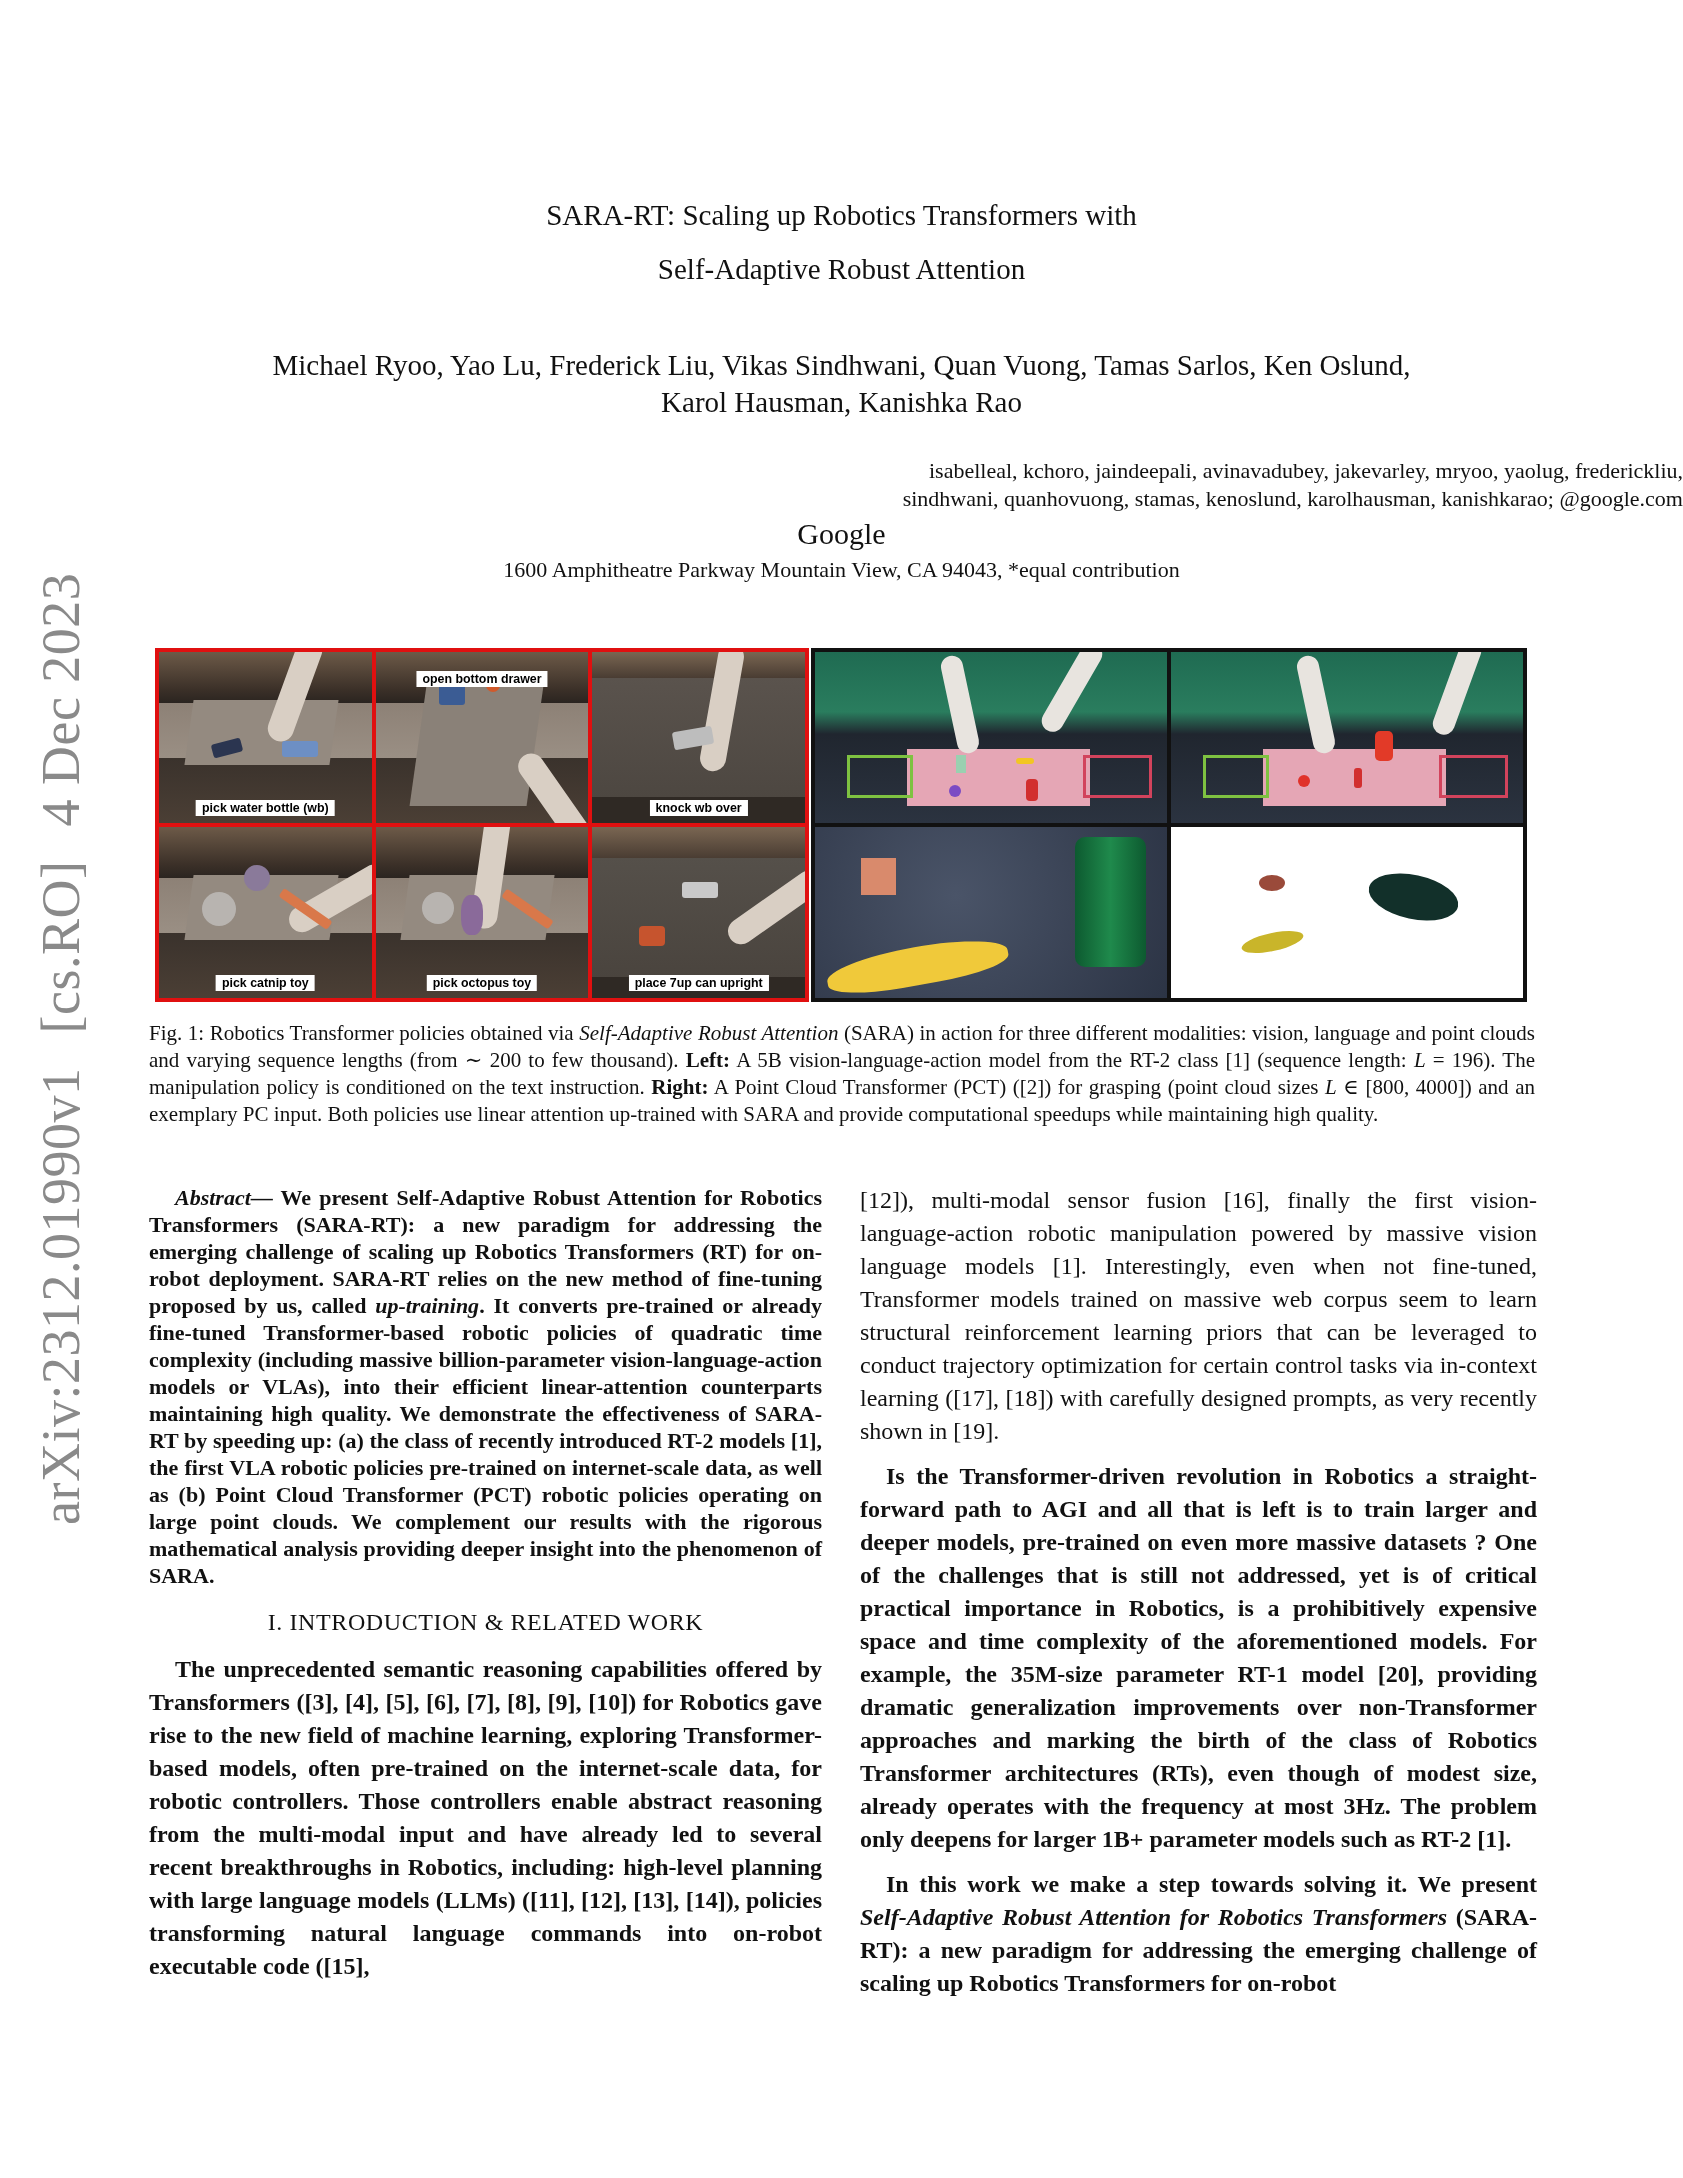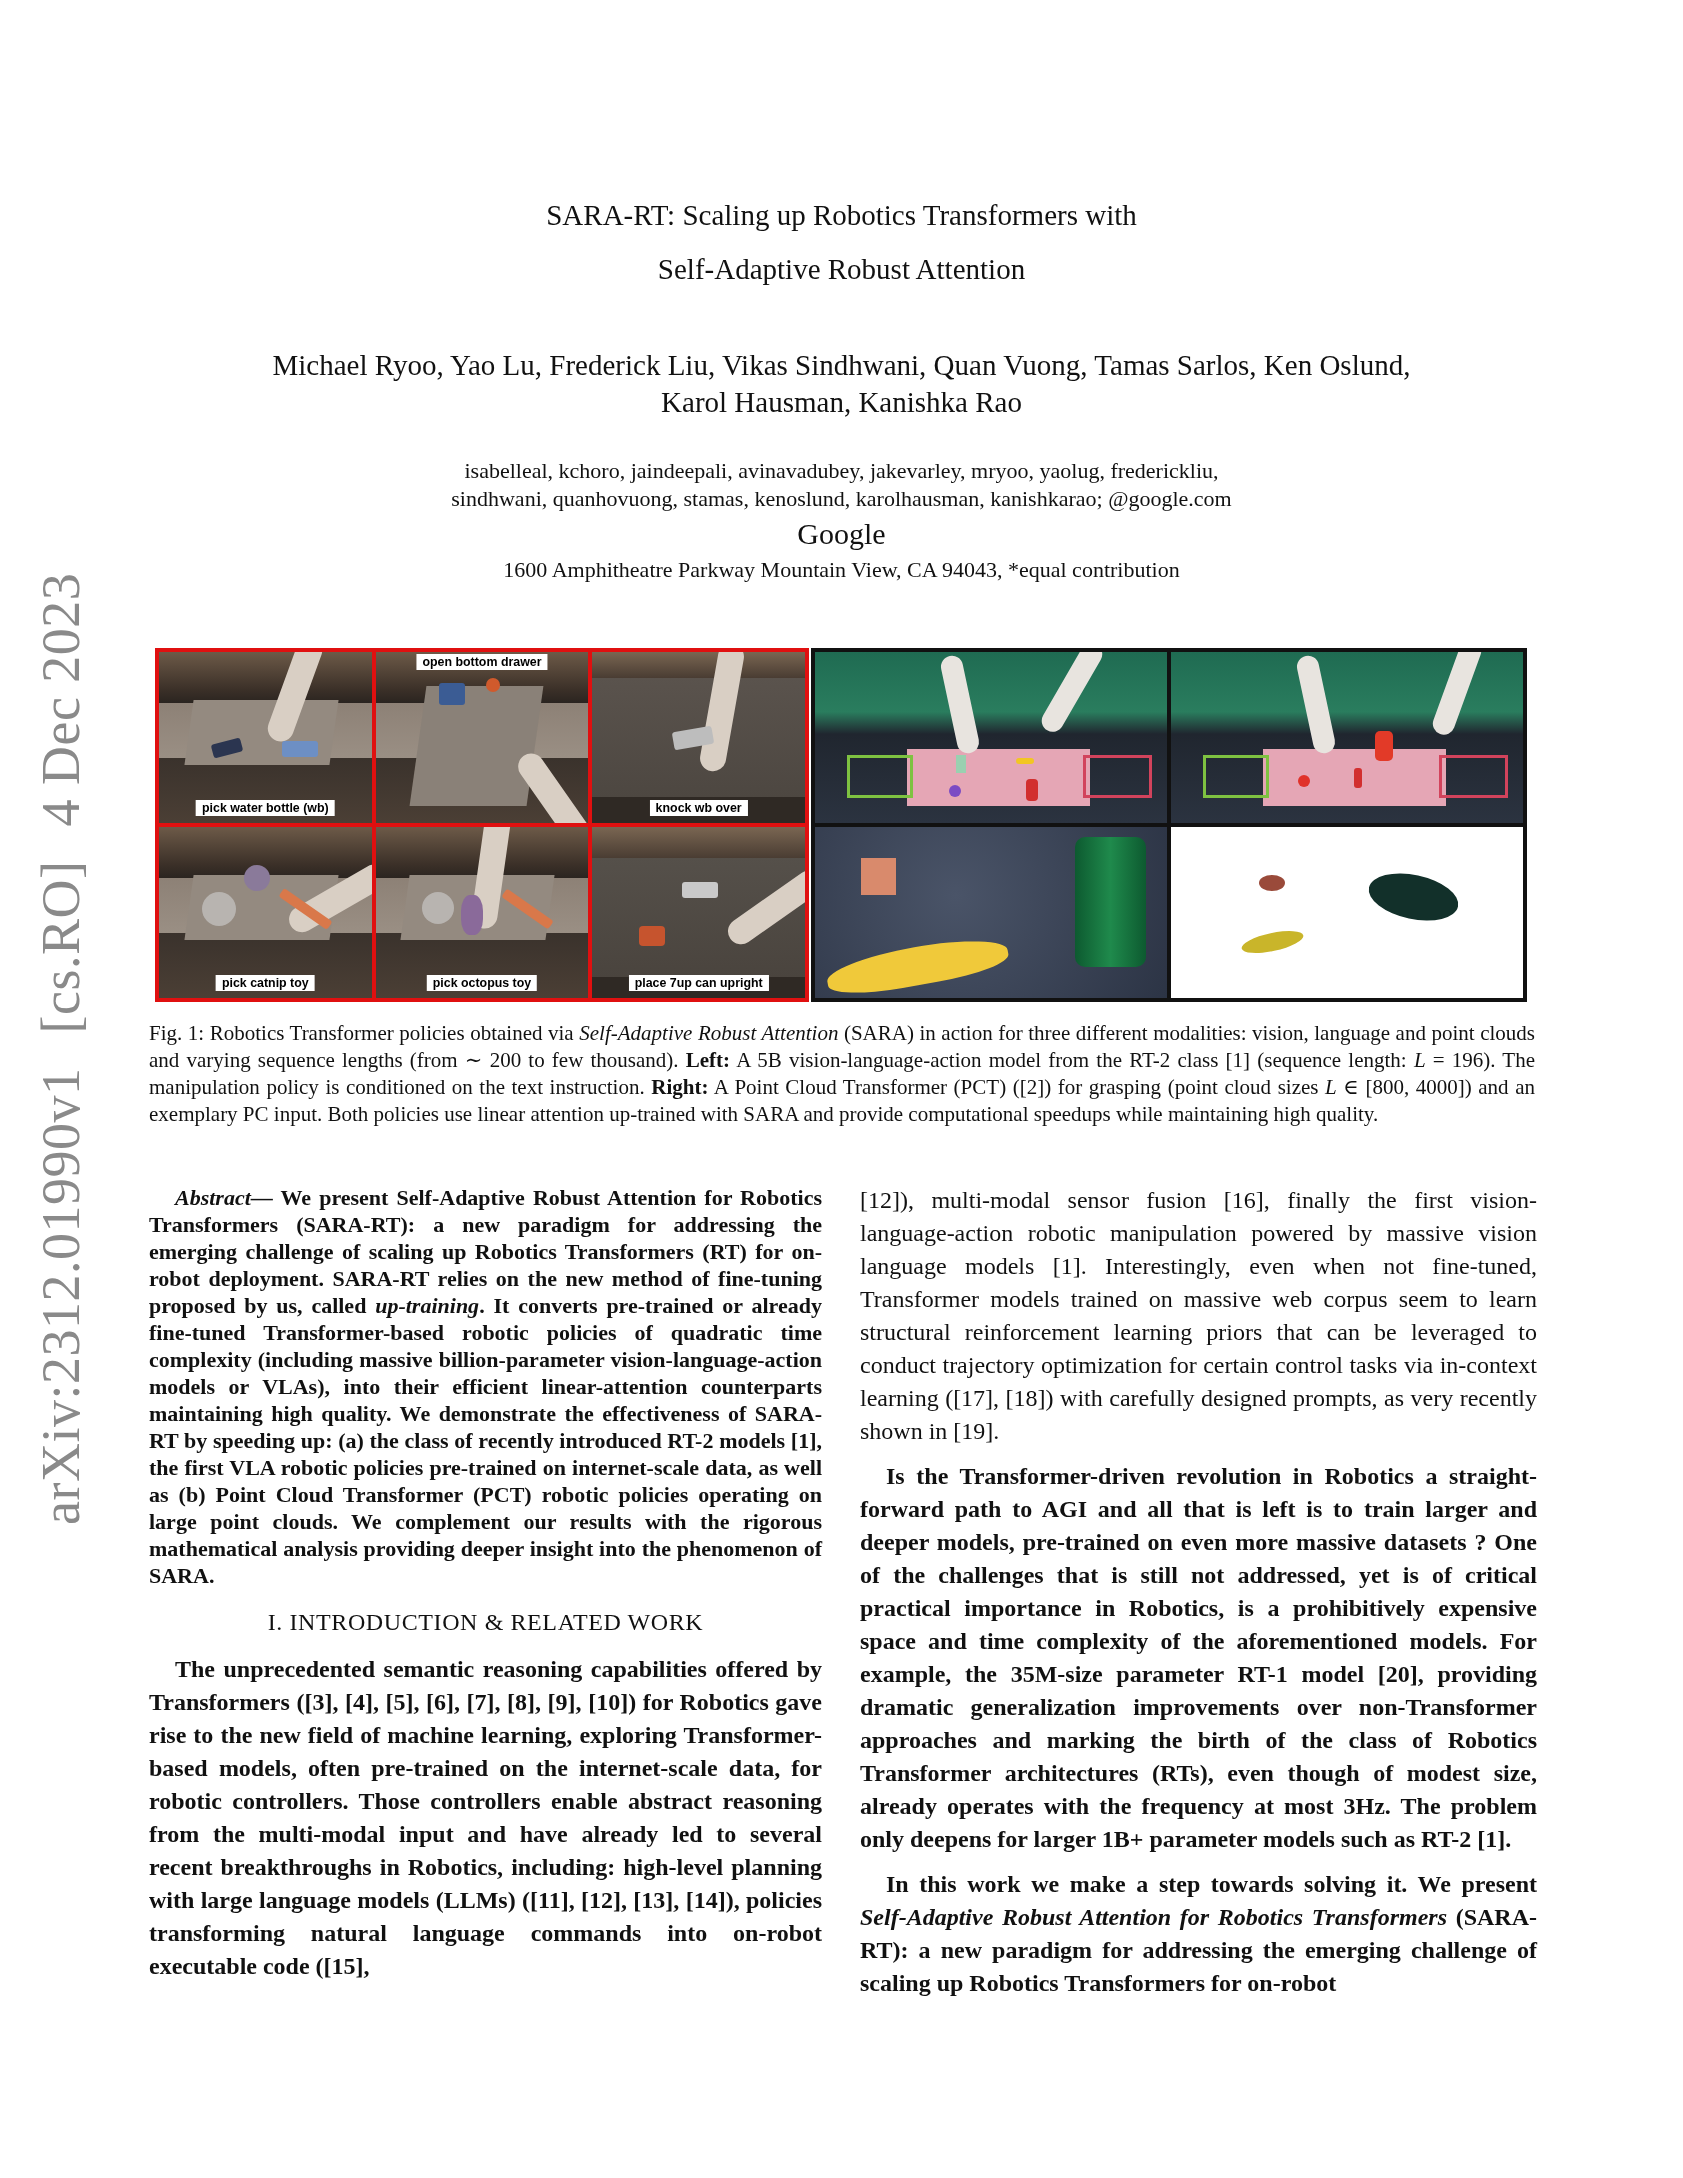--- a/index.html
+++ b/index.html
@@ -12,39 +12,39 @@
     transform-origin:0 0; transform:rotate(-90deg);
     font-size:54px; color:#8a8a8a; letter-spacing:0.5px; white-space:nowrap;
     line-height:79px; }
   .arxiv-stamp span { margin-right:34px; }
 
   
   .title { left:0; width:1683px; top:188px; text-align:center;
     font-weight:normal; font-size:29px; line-height:54px; }
   .authors { left:0; width:1683px; top:347px; text-align:center;
     font-size:29px; line-height:37px; }
-  .emails { left:0; width:1683px; top:457px; text-align:center;
+  .emails { left:0; width:1683px; top:457px; text-align:right;
     font-size:22px; line-height:28px; }
   .affil { left:0; width:1683px; top:516px; text-align:center;
     font-size:30px; line-height:36px; }
   .address { left:0; width:1683px; top:556px; text-align:center;
     font-size:22px; line-height:28px; }
 
   
   .figure { left:155px; top:648px; width:1372px; height:354px; }
   .left-grid { position:absolute; left:0; top:0; width:654px; height:354px;
     display:grid; grid-template-columns:repeat(3,1fr); grid-template-rows:1fr 1fr;
     border:4px solid #e01010; box-sizing:border-box; background:#e01010; gap:4px; }
   .cell { position:relative; overflow:hidden; }
   .cell .scene { position:absolute; inset:0; }
   .label { position:absolute; left:50%; transform:translateX(-50%);
     background:#fff; font-family:"Liberation Sans", "DejaVu Sans", sans-serif;
     font-weight:bold; font-size:12.4px; padding:1px 6px; white-space:nowrap; color:#000; }
   .label.bottom { bottom:7px; }
-  .label.top { top:2px; }
+  .label.top { top:19px; }
 
   .right-grid { position:absolute; left:656px; top:0; width:716px; height:354px;
     display:grid; grid-template-columns:1fr 1fr; grid-template-rows:1fr 1fr;
     border:4px solid #111; box-sizing:border-box; background:#111; gap:4px; }
 
   
   .lab-scene { background:
       linear-gradient(180deg, #6d5a48 0%, #3b3028 22%, #2a2420 30%, #8d8176 30%, #9a8f84 62%, #3a322c 62%, #4b3f35 100%); }
   .lab-scene .table { position:absolute; left:14%; top:28%; width:68%; height:38%;
     background:#948a80; transform:skew(-8deg); }

